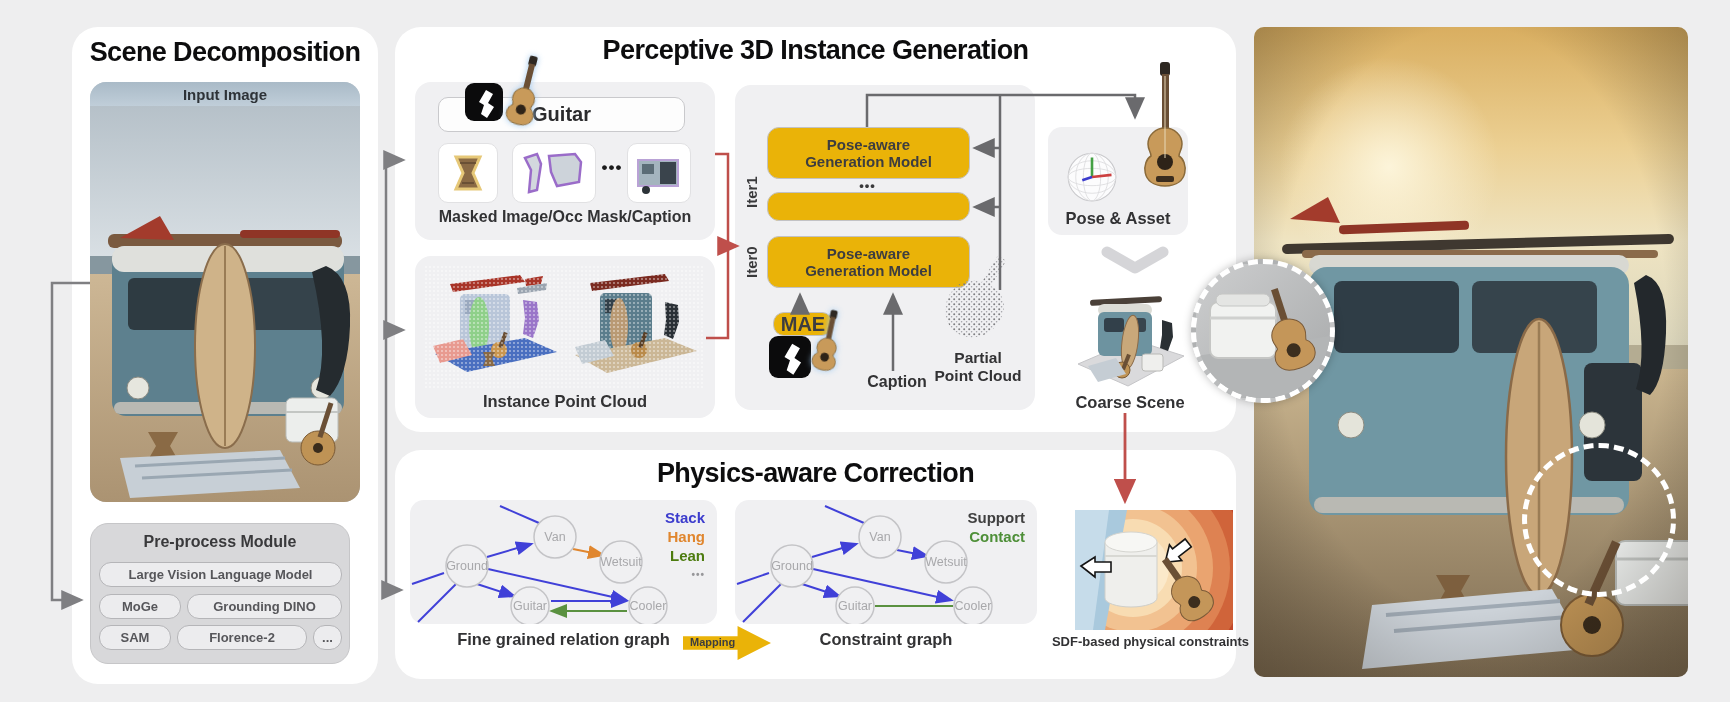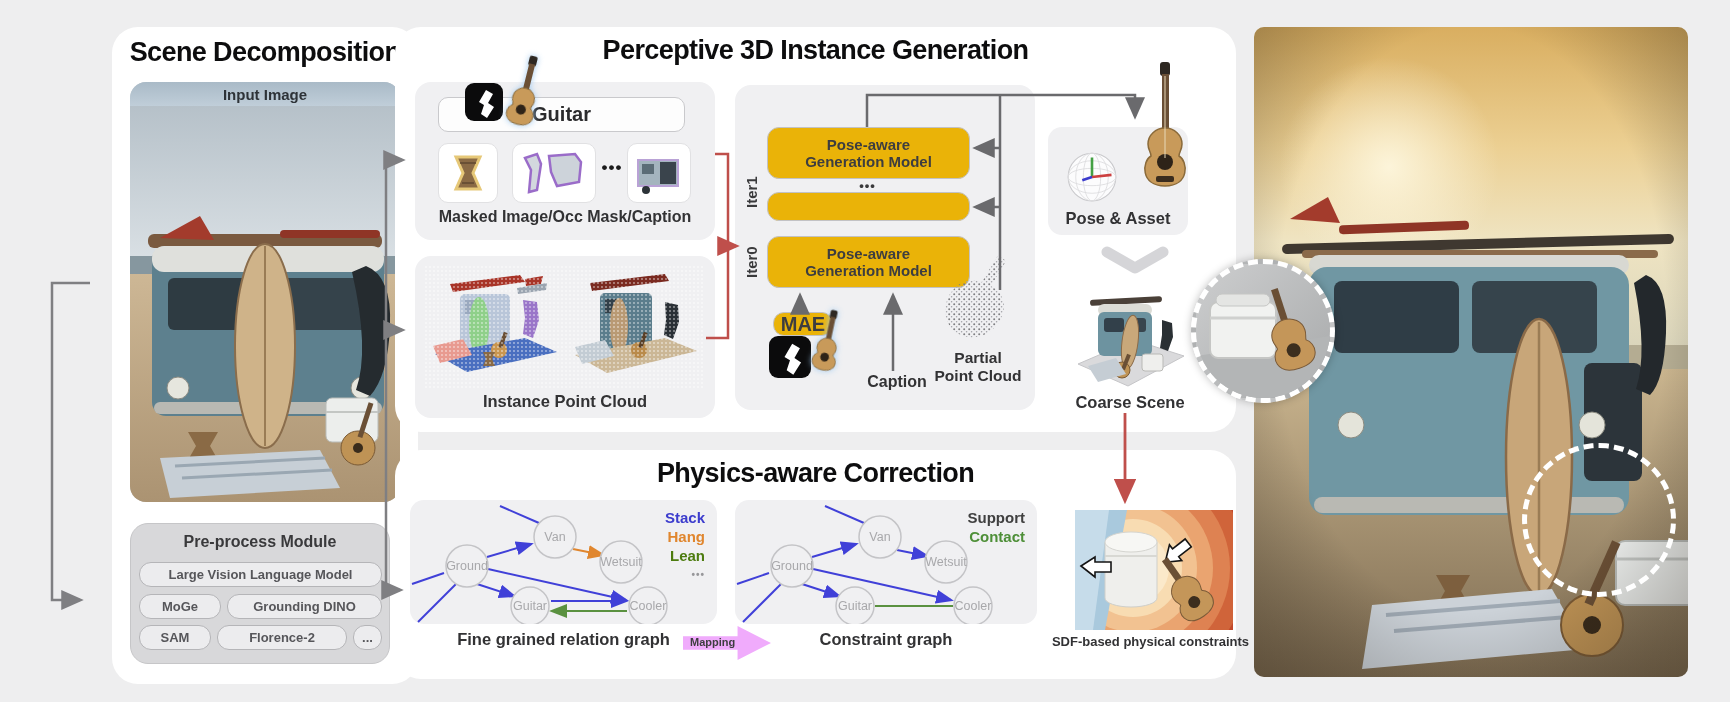--- a/index.html
+++ b/index.html
@@ -11,30 +11,30 @@
   .cap{position:absolute;text-align:center;font-weight:700;color:#323234;font-size:16.5px;}
   .pill{position:absolute;display:flex;align-items:center;justify-content:center;background:#ececee;border:1.5px solid #b5b5b8;border-radius:12px;font-size:13px;font-weight:700;color:#56565a;}
   .gbox{position:absolute;background:#eab308;border:1px solid #c2c2c5;border-radius:12px;display:flex;flex-direction:column;align-items:center;justify-content:center;font-size:15px;font-weight:700;color:#3d3d40;line-height:1.15;}
   .thumb{position:absolute;background:#ffffff;border:1px solid #e1e1e3;border-radius:10px;display:flex;align-items:center;justify-content:center;}
   .vlabel{position:absolute;writing-mode:vertical-rl;transform:rotate(180deg);display:flex;align-items:center;justify-content:center;font-size:15px;font-weight:700;color:#3a3a3c;}
   .legend{position:absolute;right:12px;top:8px;text-align:right;font-size:15px;font-weight:700;line-height:19px;}
   .node-label{font-size:12.5px;fill:#a8a8ab;font-weight:500;}
   .dashcircle{position:absolute;border:5px dashed #ffffff;border-radius:50%;box-sizing:border-box;}
   .photoheader{height:24px;display:flex;align-items:center;justify-content:center;background:linear-gradient(#a9bac7,#c0ced9);font-size:15px;font-weight:700;color:#2e3338;}
   .maskicon{position:absolute;background:#0b0b0c;border-radius:9px;}
-  .maparrow{position:absolute;background:#f0abfc;clip-path:polygon(0 30%,62% 30%,62% 0,100% 50%,62% 100%,62% 70%,0 70%);}
+  .maparrow{position:absolute;background:#eab308;clip-path:polygon(0 30%,62% 30%,62% 0,100% 50%,62% 100%,62% 70%,0 70%);}
   .maparrow span{position:absolute;left:7px;top:10px;font-size:11px;font-weight:700;color:#3d3d3f;}
   svg{display:block;}
 </style>
 </head>
 <body>
 
 <div id="stage">
 
-  <div class="panel" style="left:72px;top:27px;width:306px;height:657px;margin-left:40px;">
+  <div class="panel" style="left:72px;top:27px;width:306px;height:657px;">
     <div class="ptitle" style="top:10px;">Scene Decomposition</div>
 
     <div class="abs" style="left:18px;top:55px;width:270px;height:420px;border-radius:16px;overflow:hidden;background:#cfd5d9;">
       <div class="photoheader">
         <span>Input Image</span>
       </div>
       <svg width="270" height="396" viewBox="0 0 270 396">
         <defs>
           <linearGradient id="skyg1" x1="0" y1="0" x2="0" y2="1">
             <stop offset="0" stop-color="#b6c1c9"></stop>

